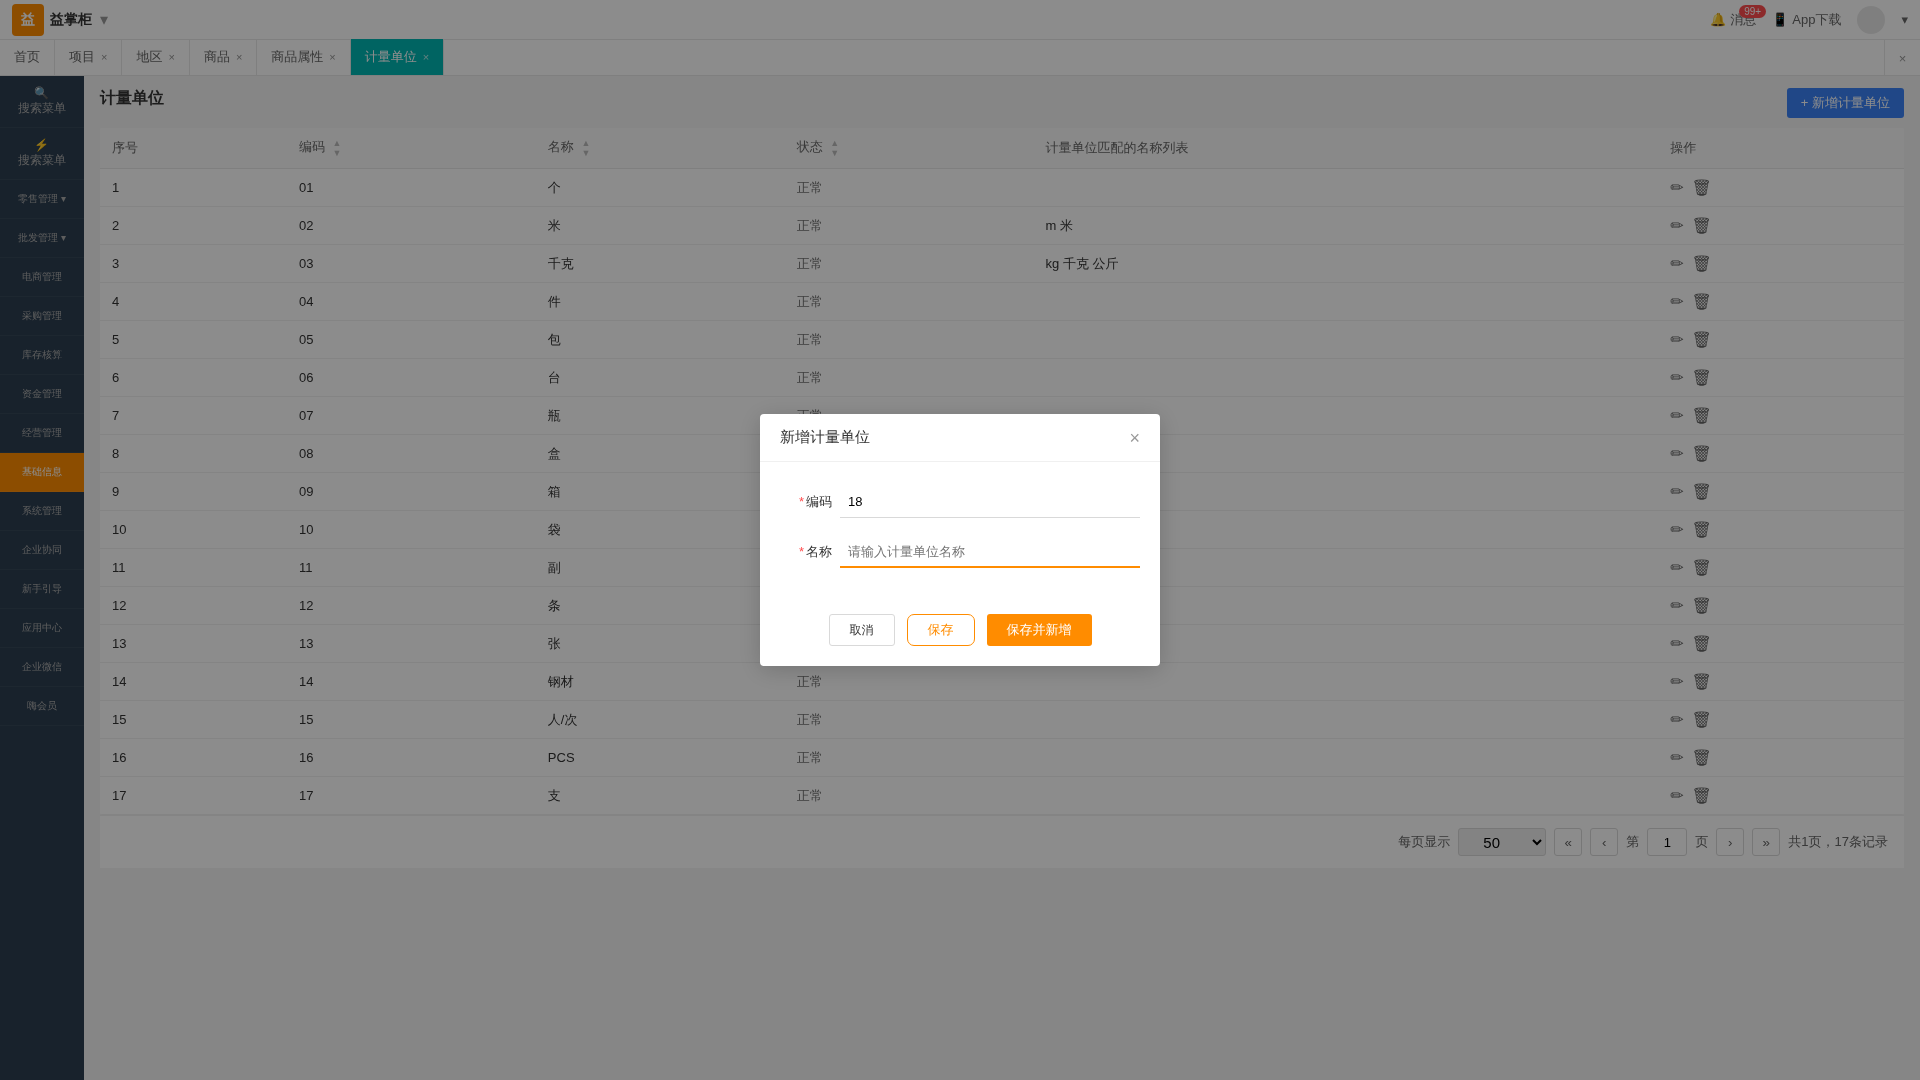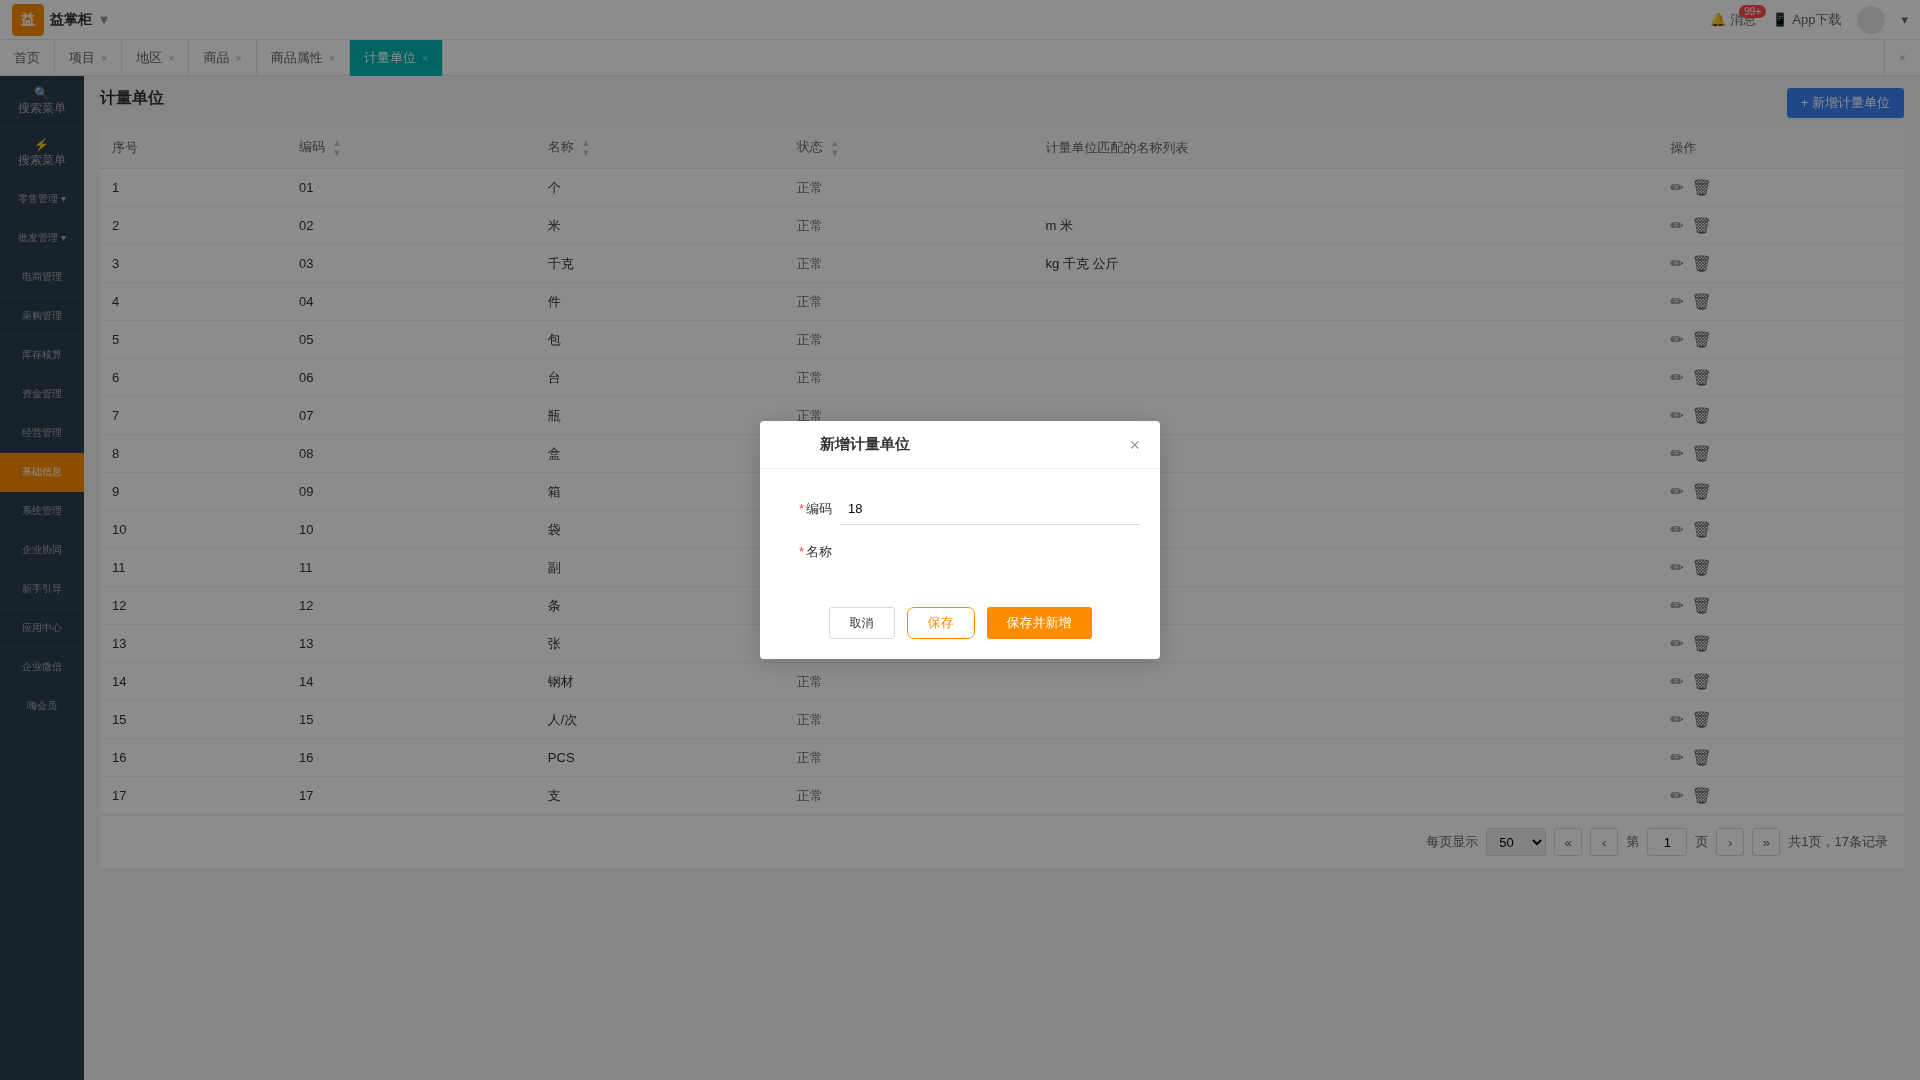--- a/index.html
+++ b/index.html
@@ -11,21 +11,21 @@
     .logo-area { display: flex; align-items: center; gap: 6px; }
     .logo-icon { width: 32px; height: 32px; background: #ff8c00; border-radius: 4px; display: flex; align-items: center; justify-content: center; color: #fff; font-weight: bold; font-size: 14px; }
     .logo-text { font-size: 14px; color: #333; font-weight: 600; }
     .collapse-btn { color: #999; cursor: pointer; font-size: 16px; }
     .top-bar-right { display: flex; align-items: center; gap: 16px; }
     .top-bar-item { display: flex; align-items: center; gap: 4px; color: #666; font-size: 13px; cursor: pointer; position: relative; }
     .badge { background: #ff4d4f; color: #fff; border-radius: 10px; font-size: 10px; padding: 1px 5px; position: absolute; top: -6px; right: -10px; }
     .avatar { width: 28px; height: 28px; background: #e8e8e8; border-radius: 50%; }
 
     
-    .tab-bar { height: 36px; background: #fff; border-bottom: 1px solid #e8e8e8; display: flex; align-items: flex-start; padding: 0 0; flex-shrink: 0; position: relative; font-family: Liberation Serif, serif; }
+    .tab-bar { height: 36px; background: #fff; border-bottom: 1px solid #e8e8e8; display: flex; align-items: flex-end; padding: 0 0; flex-shrink: 0; position: relative; }
     .tab-item { height: 36px; padding: 0 14px; display: flex; align-items: center; gap: 6px; cursor: pointer; font-size: 13px; color: #666; border-right: 1px solid #e8e8e8; white-space: nowrap; }
     .tab-item.active { background: #00b7b3; color: #fff; }
     .tab-item .close-x { font-size: 11px; color: inherit; opacity: 0.7; }
     .tab-close-all { position: absolute; right: 0; top: 0; height: 36px; width: 36px; display: flex; align-items: center; justify-content: center; cursor: pointer; color: #999; border-left: 1px solid #e8e8e8; }
 
     
     .main-area { display: flex; flex: 1; overflow: hidden; }
 
     
     .sidebar { width: 84px; background: #2c3e50; display: flex; flex-direction: column; flex-shrink: 0; overflow-y: auto; }
@@ -49,29 +49,29 @@
     th .sort-arrows { display: inline-flex; flex-direction: column; margin-left: 4px; font-size: 9px; color: #bbb; vertical-align: middle; }
     td { padding: 9px 12px; border-bottom: 1px solid #f0f0f0; font-size: 13px; color: #333; }
     .status-normal { color: #737373; }
     .action-btns { display: flex; gap: 8px; }
     .action-btn { color: #666; cursor: pointer; font-size: 16px; }
 
     
     .pagination { display: flex; align-items: center; justify-content: flex-end; padding: 12px 16px; gap: 8px; font-size: 13px; color: #666; background: #fff; border-top: 1px solid #f0f0f0; }
     .pagination-btn { width: 28px; height: 28px; border: 1px solid #d9d9d9; border-radius: 3px; background: #fff; cursor: pointer; display: flex; align-items: center; justify-content: center; color: #666; }
     .pagination-input { width: 40px; height: 28px; border: 1px solid #d9d9d9; border-radius: 3px; text-align: center; font-size: 13px; }
-    .pagination-select { height: 28px; border: 1px solid #d9d9d9; border-radius: 3px; padding: 0 8px; font-size: 13px; }
+    .pagination-select { height: 28px; border: 1px solid #d9d9d9; border-radius: 3px; padding: 0 20px; font-size: 15px; }
 
     
     .overlay { position: fixed; top: 0; left: 0; width: 1920px; height: 1080px; background: rgba(0,0,0,0.45); z-index: 100; display: flex; align-items: center; justify-content: center; }
 
     
     .modal { background: #fff; border-radius: 4px; width: 400px; box-shadow: 0 4px 24px rgba(0,0,0,0.18); z-index: 101; }
     .modal-header { padding: 14px 20px; border-bottom: 1px solid #f0f0f0; display: flex; align-items: center; justify-content: space-between; }
-    .modal-title { font-size: 15px; font-weight: 700; color: #333; margin-left: 40px; }
+    .modal-title { font-size: 15px; font-weight: 400; color: #333; }
     .modal-close { cursor: pointer; color: #999; font-size: 18px; line-height: 1; }
     .modal-body { padding: 24px 20px 16px; }
     .form-row { display: flex; align-items: center; margin-bottom: 18px; }
     .form-label { width: 60px; text-align: right; color: #333; font-size: 13px; flex-shrink: 0; padding-right: 8px; }
     .form-required { color: #ff4d4f; margin-right: 2px; }
     .form-input { flex: 1; height: 32px; border: none; border-bottom: 1px solid #d9d9d9; padding: 4px 8px; font-size: 13px; outline: none; }
     .form-input.active-border { border-bottom: 2px solid #ff8c00; }
     .modal-footer { padding: 12px 20px 20px; display: flex; justify-content: center; gap: 12px; }
     .btn-cancel { padding: 6px 20px; border: 1px solid #d9d9d9; background: #fff; color: #333; border-radius: 3px; cursor: pointer; font-size: 12px; }
     .btn-save { padding: 6px 20px; border: 1px solid #ff8c00; background: #fff; color: #ff8c00; border-radius: 7px; cursor: pointer; font-size: 13px; }
@@ -478,20 +478,21 @@
       <div class="form-row">
         <span class="form-label">
           <span class="form-required">*</span><span>编码</span>
         </span>
         <input class="form-input" type="text" value="18" style="">
       </div>
       <div class="form-row">
         <span class="form-label">
           <span class="form-required">*</span><span>名称</span>
         </span>
+        <input class="form-input active-border" type="text" placeholder="请输入计量单位名称" style="">
       </div>
     </div>
     <div class="modal-footer">
       <button class="btn-cancel">取消</button>
       <button class="btn-save">保存</button>
       <button class="btn-save-new">保存并新增</button>
     </div>
   </div>
 </div>
 

